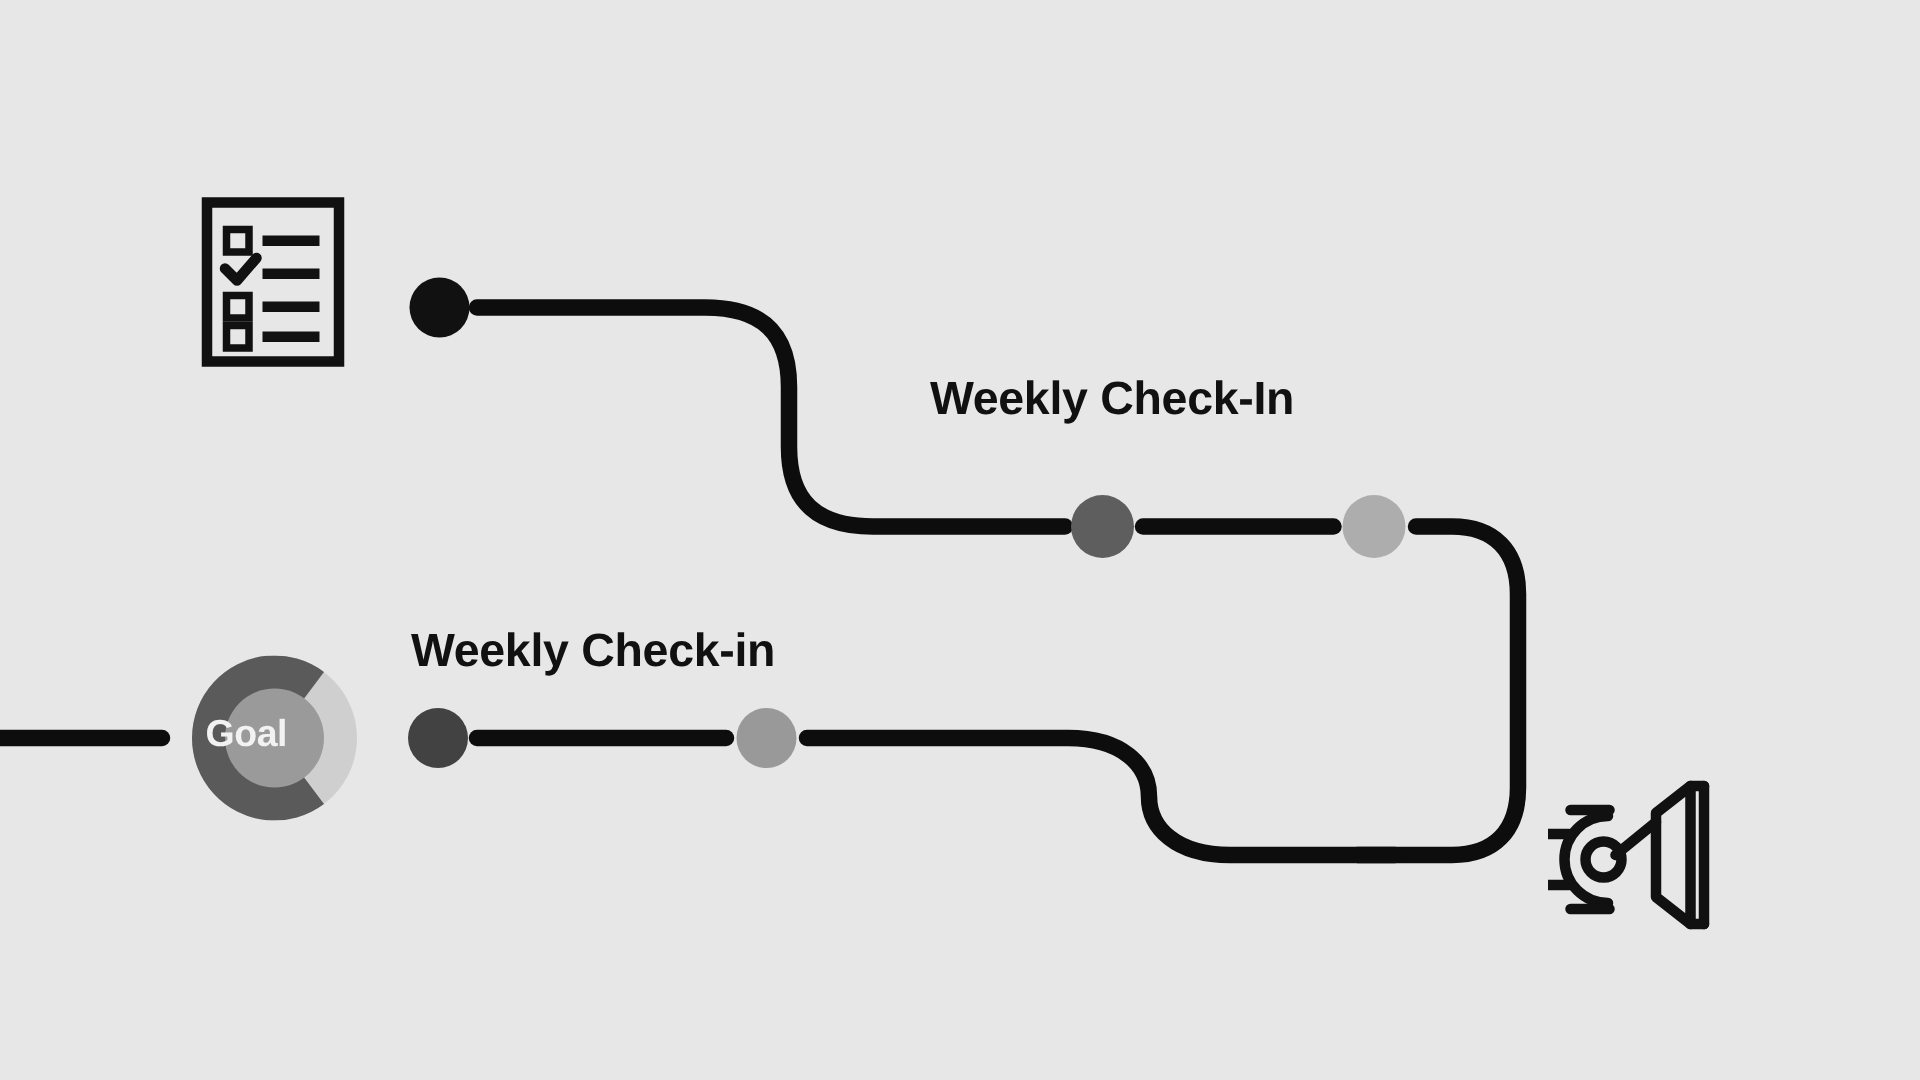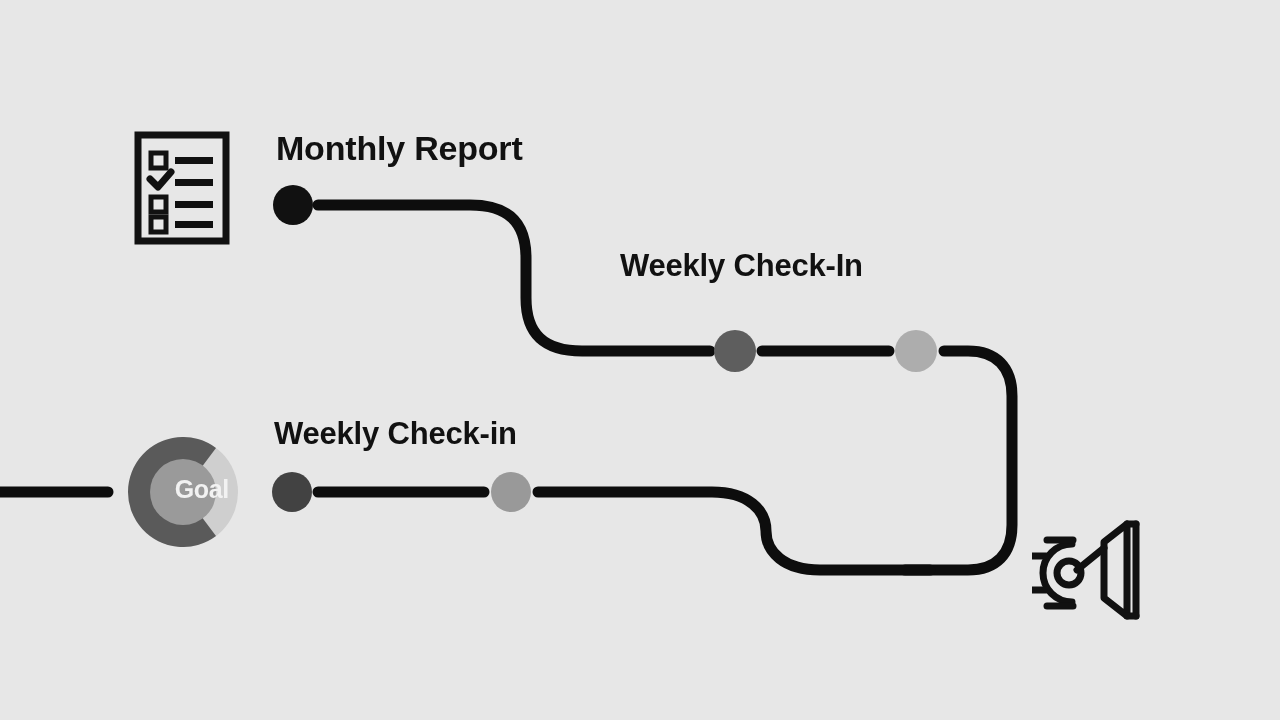--- a/index.html
+++ b/index.html
@@ -48,21 +48,21 @@
   .label-weekly-checkin-lower {
     left: 274px;
     top: 418px;
     font-size: 31px;
   }
   .goal-text {
     position: absolute;
     left: 137px;
     top: 477px;
     width: 92px;
-    text-align: right;
+    text-align: left;
     font-size: 25px;
     font-weight: 600;
     color: #f2f2f2;
     line-height: 1;
     letter-spacing: -0.3px;
   }
 </style>
 </head>
 <body>
 
@@ -128,19 +128,18 @@
 
     <path d="M 40 26 A 29 29 0 1 0 40 84" fill="none" stroke="#111111" stroke-width="7" stroke-linecap="round"></path>
 
     <path d="M 15 22 L 41 22" fill="none" stroke="#111111" stroke-width="7" stroke-linecap="round"></path>
     <path d="M 15 88 L 41 88" fill="none" stroke="#111111" stroke-width="7" stroke-linecap="round"></path>
 
     <line x1="0" y1="38" x2="14" y2="38" stroke="#111111" stroke-width="7" stroke-linecap="round"></line>
     <line x1="0" y1="72" x2="14" y2="72" stroke="#111111" stroke-width="7" stroke-linecap="round"></line>
   </svg>
 
-  <div class="label label-monthly-report">Monthly Report</div>
 
   <div class="label label-weekly-checkin-upper">Weekly Check-In</div>
 
   <div class="label label-weekly-checkin-lower">Weekly Check-in</div>
 
 </div>
 
 </body></html>

